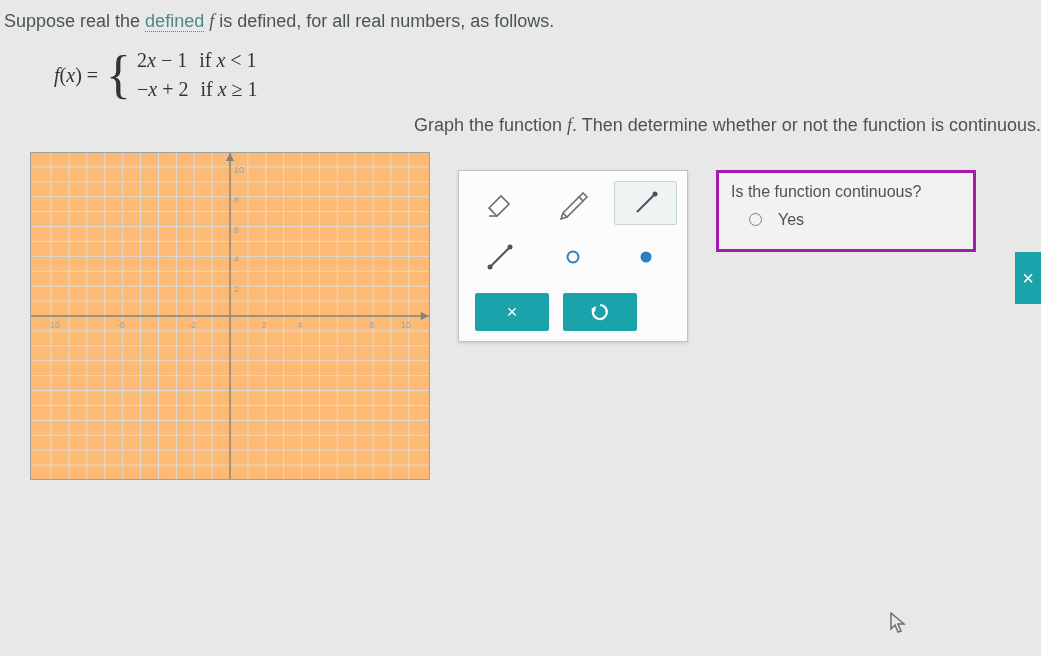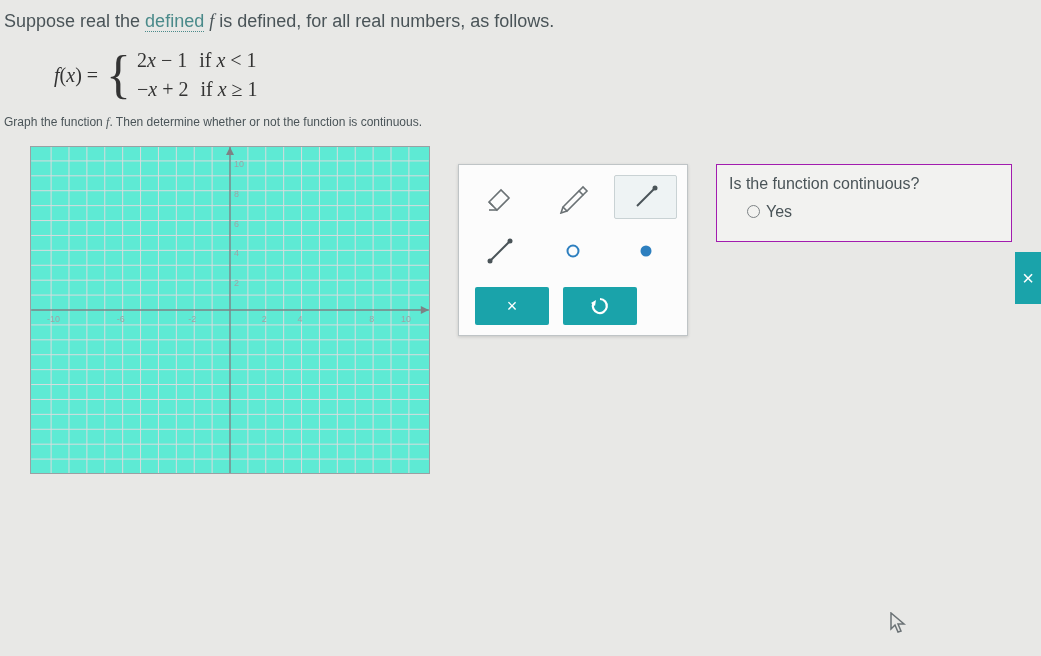--- a/index.html
+++ b/index.html
@@ -28,28 +28,28 @@
   }
   .brace {
     font-size: 52px;
     font-style: normal;
     line-height: 44px;
     margin-left: 2px;
   }
   .cases { display: flex; flex-direction: column; gap: 6px; }
   .case-row { display: flex; gap: 12px; }
   .roman { font-style: normal; }
-  .instruct { font-size: 12px; margin-top: 6px; margin-bottom: 16px; }
+  .instruct { font-size: 18px; margin-top: 6px; margin-bottom: 16px; text-align: right; }
 
   .work-row { display: flex; gap: 28px; align-items: flex-start; padding-left: 26px; }
 
   
   .graph {
     width: 400px; height: 328px;
-    background: #5eead4;
+    background: #fdba74;
     border: 1px solid #9aa0a3;
     position: relative;
   }
   .graph svg { width: 100%; height: 100%; }
   .grid-line { stroke: #d9dcdd; stroke-width: 1; }
   .axis { stroke: #7d8285; stroke-width: 1.4; }
   .tick-lbl { font-size: 9px; fill: #9da3a6; font-family: Arial; }
 
   
   .palette {
@@ -83,28 +83,28 @@
     background: #1aa3aa;
     color: #fff;
     display: flex; align-items: center; justify-content: center;
     border-radius: 2px;
     cursor: pointer;
     font-size: 18px;
   }
 
   
   .qbox {
-    width: 296px;
-    border: 1px solid #a21caf;
+    width: 260px;
+    border: 3px solid #a21caf;
     background: #f2f2f0;
     padding: 10px 12px 16px;
     margin-top: 18px;
   }
   .qbox .q { font-size: 16px; margin-bottom: 6px; color: #4a5458; }
-  .opt { display: flex; align-items: center; gap: 6px; font-size: 16px; margin-left: 18px; line-height: 1.6; color: #4a5458; }
+  .opt { display: flex; align-items: center; gap: 16px; font-size: 16px; margin-left: 18px; line-height: 1.6; color: #4a5458; }
   .radio {
     width: 13px; height: 13px; border: 1.5px solid #7d8285; border-radius: 50%;
     display: inline-block;
   }
 
   .side-btn {
     position: absolute;
     right: 0; top: 252px;
     width: 26px; height: 52px;
     background: #1aa3aa;

